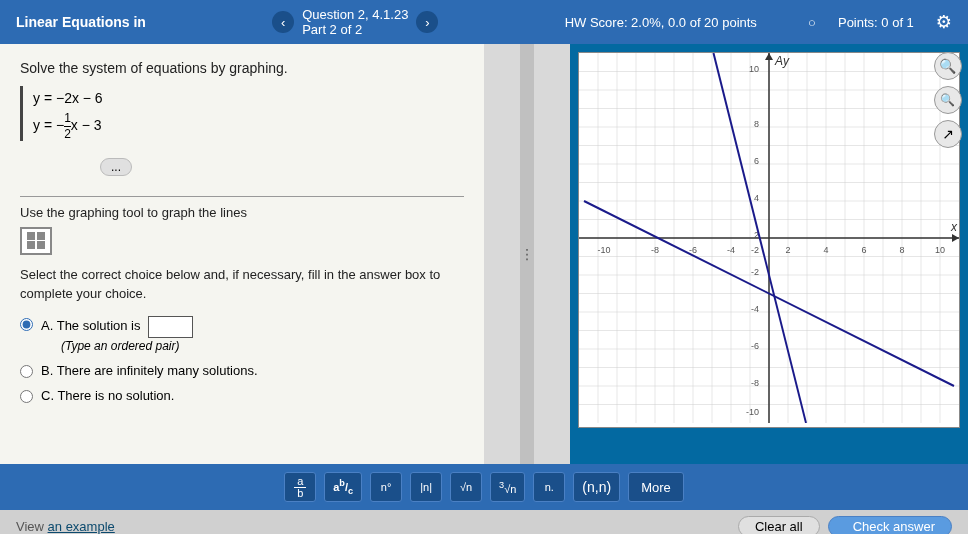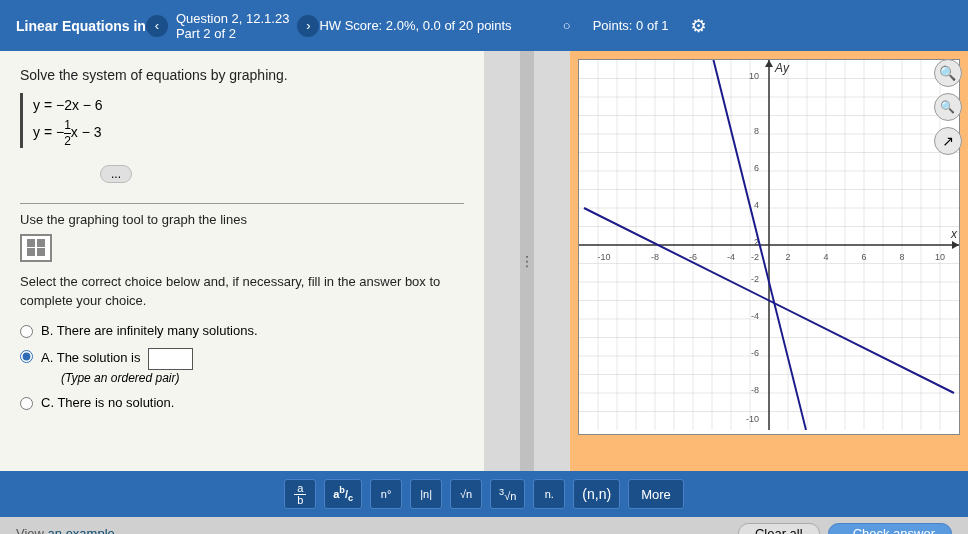--- a/index.html
+++ b/index.html
@@ -11,23 +11,23 @@
       overflow: hidden;
       position: relative;
     }
 
     
     .top-bar {
       background: #2d6bb3;
       color: white;
       display: flex;
       align-items: center;
-      justify-content: flex-start;
+      justify-content: space-between;
       padding: 4px 16px;
-      height: 51px;
+      height: 44px;
     }
     .top-bar-left {
       font-size: 14px;
       font-weight: bold;
     }
     .top-bar-center {
       display: flex;
       align-items: center;
       gap: 8px;
       font-size: 13px;
@@ -159,21 +159,21 @@
       border: 1px solid #555;
       width: 45px;
       height: 22px;
       margin: 0 4px;
       vertical-align: middle;
     }
 
     
     .right-panel {
       flex: 1;
-      background: #fdba74;
+      background: #0369a1;
       display: flex;
       align-items: flex-start;
       justify-content: center;
       padding: 8px;
       position: relative;
       text-decoration: underline;
     }
 
     .right-icons {
       position: absolute;
@@ -293,21 +293,21 @@
 </head>
 <body>
 
 <div class="top-bar">
   <div class="top-bar-left">
     <span>Linear Equations in</span>
   </div>
   <div class="top-bar-center">
     <button class="nav-btn">‹</button>
     <span>
-      <span>Question 2, 12.1.23</span><br>
+      <span>Question 2, 4.1.23</span><br>
       <span>Part 2 of 2</span>
     </span>
     <button class="nav-btn">›</button>
   </div>
   <div class="top-bar-right">
     <span>HW Score: 2.0%, 0.0 of 20 points</span>
     &nbsp;&nbsp;
     <span>○</span>
     <span>Points: 0 of 1</span>
     <span class="settings-icon">⚙</span>
@@ -345,32 +345,32 @@
         <div style="background:#888;width:8px;height:8px;"></div>
         <div style="background:#888;width:8px;height:8px;"></div>
       </div>
     </button>
 
     <div class="select-instruction">Select the correct choice below and, if necessary, fill in the answer box to complete your choice.</div>
 
     <div class="answer-section">
       <div class="radio-group">
         <label class="radio-option">
-          <input type="radio" name="answer" style="">
-          <span>B.  There are infinitely many solutions.</span>
-        </label>
-        <label class="radio-option">
           <input type="radio" name="answer" checked="" style="">
           <span>
             <span>A.</span>
             <span>The solution is</span>
             <input type="text" class="answer-input" style="">
             <br>
             <span style="margin-left:20px;font-style:italic;font-size:12px;">(Type an ordered pair)</span>
           </span>
+        </label>
+        <label class="radio-option">
+          <input type="radio" name="answer" style="">
+          <span>B.  There are infinitely many solutions.</span>
         </label>
         <label class="radio-option">
           <input type="radio" name="answer" style="">
           <span>C.  There is no solution.</span>
         </label>
       </div>
     </div>
   </div>
 
   <div class="collapse-handle">

